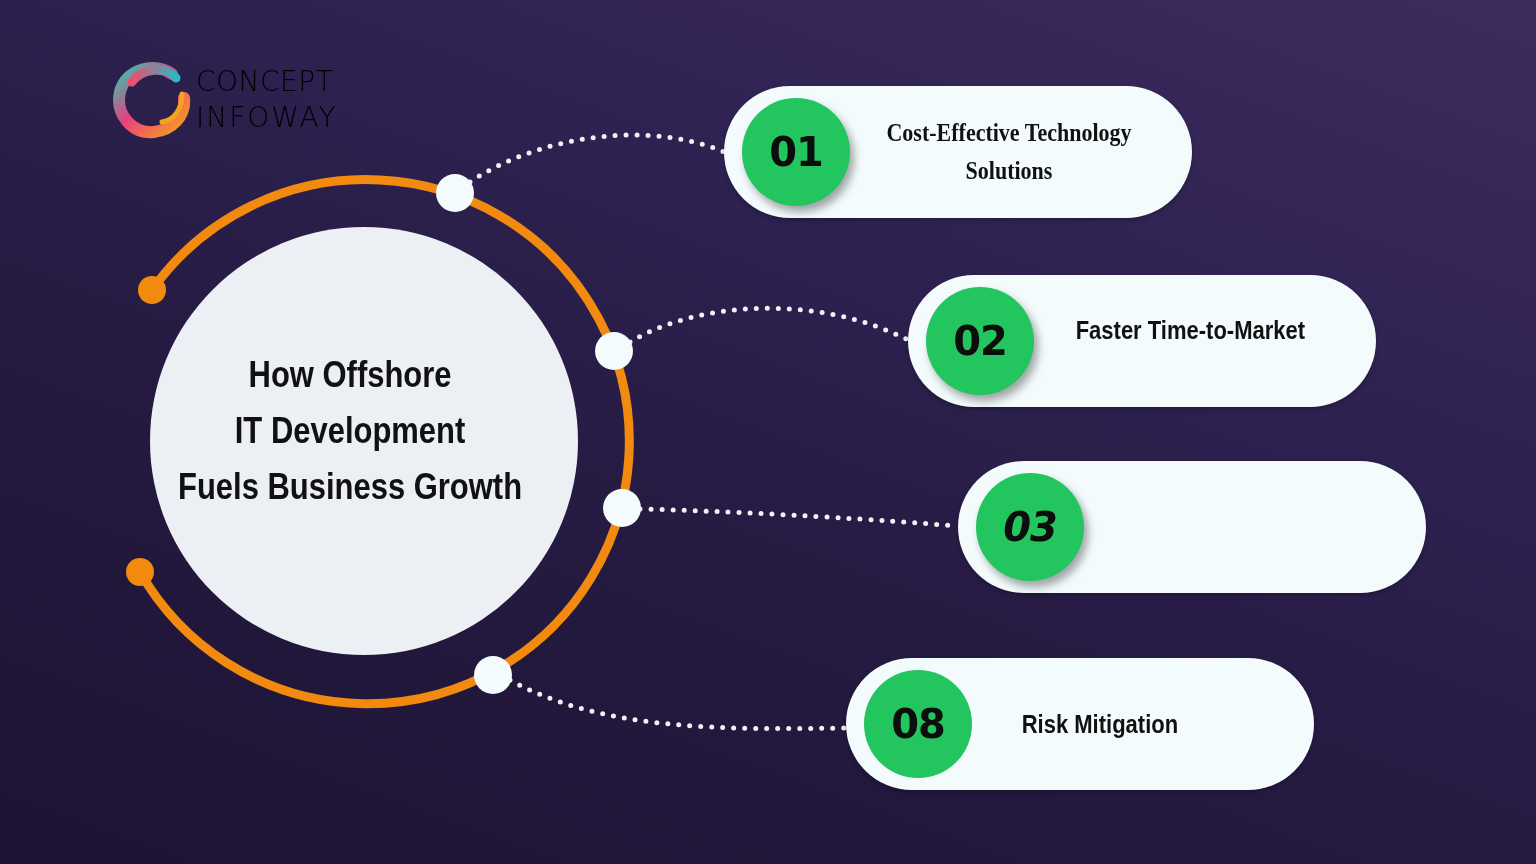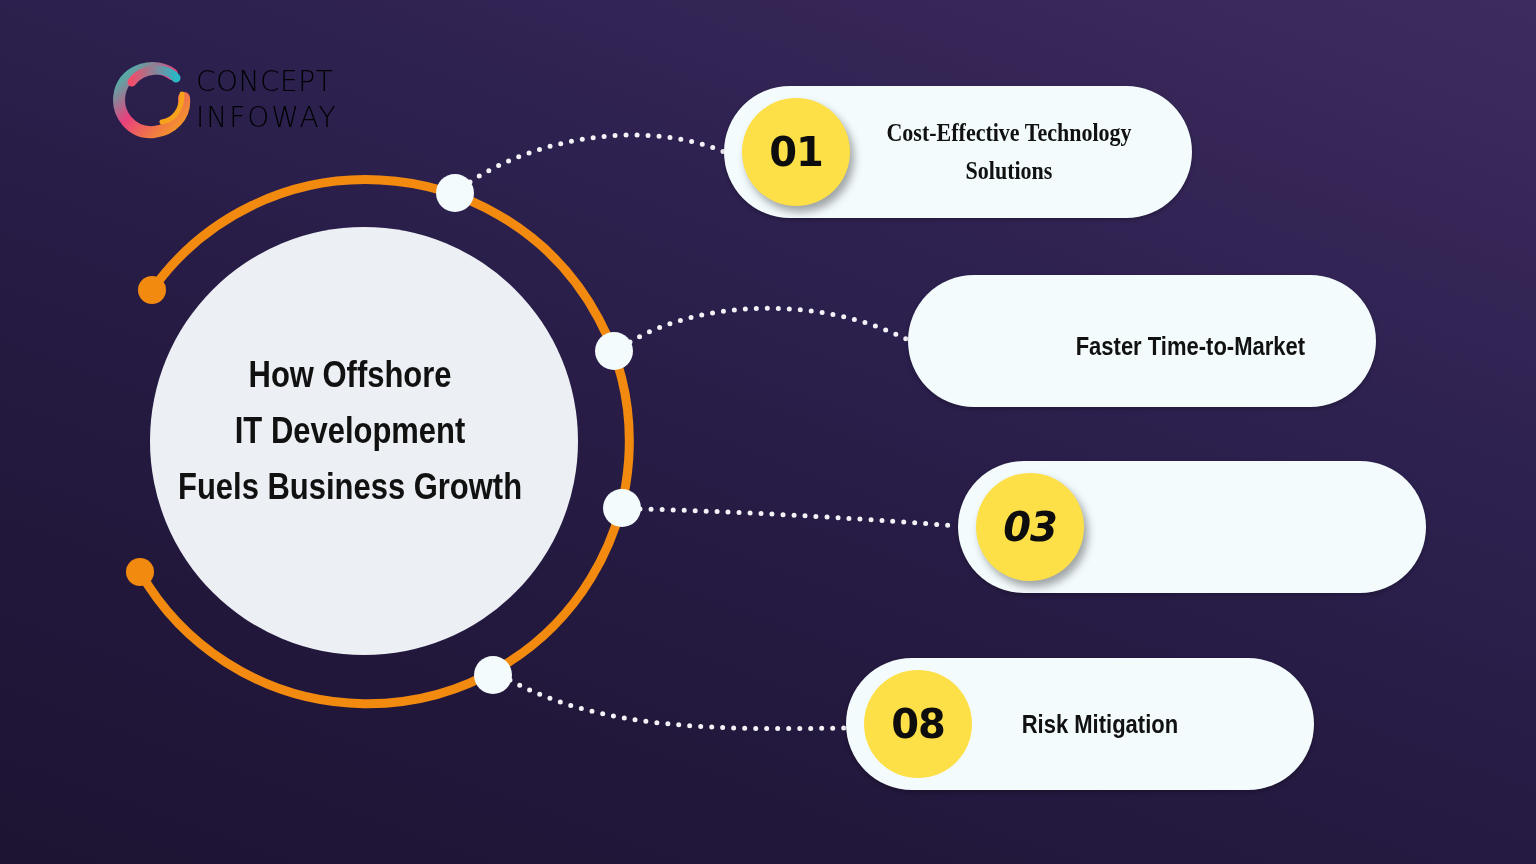--- a/index.html
+++ b/index.html
@@ -20,21 +20,21 @@
   .hub-title {
     font-family:"Liberation Sans", sans-serif; font-weight:700; font-size:36px; line-height:56px;
     color:#111; text-align:center; transform:scaleX(0.86); margin-top:-20px; white-space:pre-line;
   }
   .pill {
     position:absolute; width:468px; height:132px; border-radius:66px; background:#f3fbfc;
     box-shadow:0 2px 4px rgba(0,0,0,0.25);
   }
   .num {
     position:absolute; left:18px; top:12px; width:108px; height:108px; border-radius:50%;
-    background:#fde047; display:flex; align-items:center; justify-content:center;
+    background:#22c55e; display:flex; align-items:center; justify-content:center;
     box-shadow:4px 6px 8px rgba(0,0,0,0.35);
     font-family:"DejaVu Sans", sans-serif; font-weight:700; font-size:40px; color:#0d0d0d; letter-spacing:-1px;
   }
   .pill.flat .num { box-shadow:none; }
   .ptext {
     position:absolute; top:0; height:132px; display:flex; align-items:center; justify-content:center;
     text-align:center; font-family:"Liberation Sans", sans-serif; font-weight:700; font-size:25px; line-height:38px; color:#111;
   }
   .ptext span { display:inline-block; transform:scaleX(0.88); }
 </style>
@@ -90,21 +90,22 @@
 </div>
 
 <div class="pill" style="left:724px; top:86px;">
   <div class="num">01</div>
   <div class="ptext" style="left:126px; width:318px;font-family:Liberation Serif, serif;">
     <span style="max-width:320px;">Cost-Effective Technology Solutions</span>
   </div>
 </div>
 
 <div class="pill" style="left:908px; top:275px;">
-  <div class="ptext" style="left:126px; width:312px; align-items:flex-start; padding-top:52px; height:92px;">
+  <div class="num">02</div>
+  <div class="ptext" style="left:126px; width:312px; align-items:flex-start; padding-top:36px; height:92px;">
     <span>Faster Time-to-Market</span>
   </div>
 </div>
 
 <div class="pill" style="left:958px; top:461px;font-style:italic;">
   <div class="num">03</div>
 </div>
 
 <div class="pill flat" style="left:846px; top:658px;">
   <div class="num">08</div>

